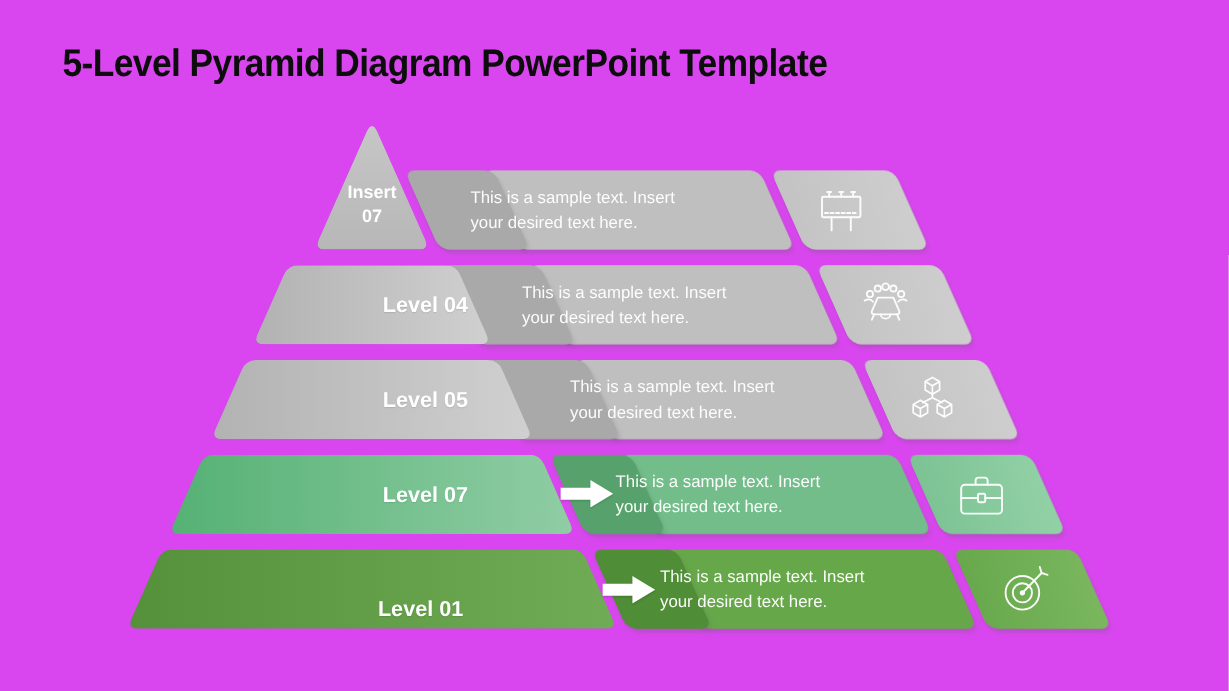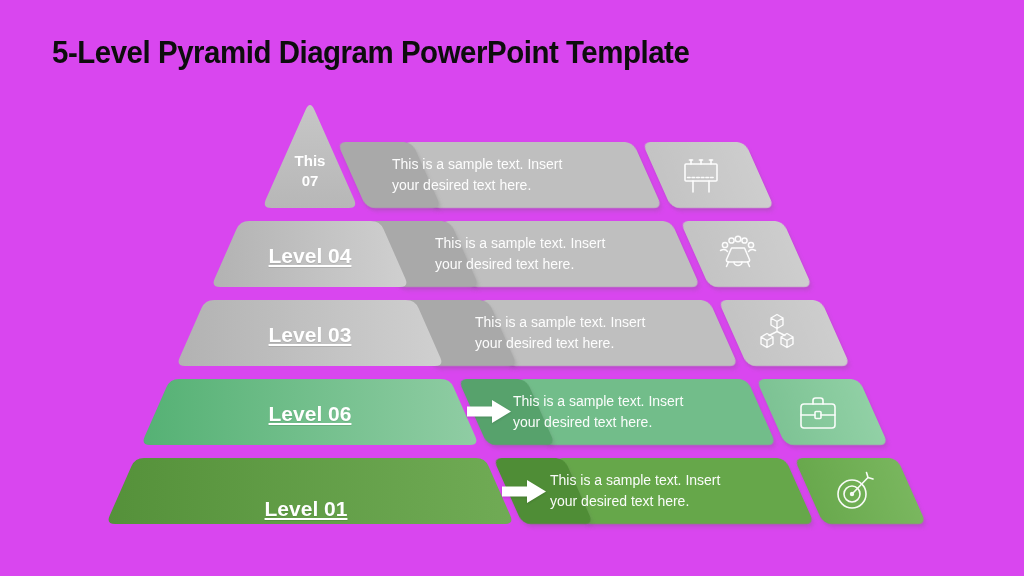--- a/index.html
+++ b/index.html
@@ -39,22 +39,22 @@
   .gl-dark { background:#57a26c; }
   .gl-band { background:#72bd8a; }
   .gl-icon { background:linear-gradient(100deg,#7cc293,#92d1a6); }
   
   .gd-trap { background:linear-gradient(90deg,#55913a,#70ab55); }
   .gd-dark { background:#4f8d36; }
   .gd-band { background:#66a74a; }
   .gd-icon { background:linear-gradient(100deg,#68a84c,#7ab75f); }
 
   .label {
-    position:absolute; width:160px; text-align:center; color:#ffffff;
-    font-size:21px; font-weight:700; text-shadow:0 1px 1px rgba(0,0,0,0.10);text-decoration:underline;
+    position:absolute; width:160px; text-align:right; color:#ffffff;
+    font-size:18px; font-weight:700; text-shadow:0 1px 1px rgba(0,0,0,0.10);
   }
   .label5 {
     position:absolute; left:270px; top:151px; width:80px; text-align:center;
     color:#ffffff; font-size:15px; font-weight:700; line-height:1.3;
   }
   .sample {
     position:absolute; width:260px; text-align:left; color:#ffffff;
     font-size:14px; font-weight:400; line-height:1.5; opacity:0.97;
   }
   .icon { position:absolute; }
@@ -69,21 +69,21 @@
   <h1 class="title">5-Level Pyramid Diagram PowerPoint Template</h1>
 
   <div>
 
     <div>
       <div class="seg g-band" style="left:402px; top:142px; width:231px;"></div>
       <div class="seg g-dark" style="left:337px; top:142px; width:75px;"></div>
       <div class="seg g-icon" style="left:642px; top:142px; width:103px;"></div>
       <div class="trap g-tri path-l5" style="left:262px; top:100px; width:96px; height:108px;"></div>
       <div class="label5">
-        <div>This</div>
+        <div>Insert</div>
         <div>07</div>
       </div>
       <div class="sample" style="left:392px; top:154px;">
         <div>This is a sample text. Insert</div>
         <div>your desired text here.</div>
       </div>
       <div class="icon" style="left:677px; top:151px;">
         <svg width="48" height="48" viewBox="0 0 48 48" fill="none" stroke="#ffffff" stroke-width="1.6" stroke-linecap="round" stroke-linejoin="round" opacity="0.95">
           <rect x="8" y="13" width="32" height="17" rx="1"></rect>
           <line x1="10.5" y1="26.5" x2="37.5" y2="26.5" stroke-dasharray="2.6 2"></line>
@@ -118,41 +118,41 @@
           <path d="M22 31 a4 3.5 0 0 0 8 0"></path>
         </svg>
       </div>
     </div>
 
     <div>
       <div class="seg g-band" style="left:478px; top:300px; width:231px;"></div>
       <div class="seg g-dark" style="left:402px; top:300px; width:86px;"></div>
       <div class="seg g-icon" style="left:718px; top:300px; width:103px;"></div>
       <div class="trap g-trap path-l3" style="left:176px; top:300px; width:268px; height:66px;"></div>
-      <div class="label" style="left:230px; top:323px;">Level 03</div>
+      <div class="label" style="left:230px; top:323px;">Level 05</div>
       <div class="sample" style="left:475px; top:312px;">
         <div>This is a sample text. Insert</div>
         <div>your desired text here.</div>
       </div>
       <div class="icon" style="left:754px; top:310px;">
         <svg width="46" height="46" viewBox="0 0 46 46" fill="none" stroke="#ffffff" stroke-width="1.4" stroke-linecap="round" stroke-linejoin="round" opacity="0.95">
           <path d="M23 4.5 l6 3.5 v7 l-6 3.5 l-6 -3.5 v-7 Z M17 8 l6 3.5 l6 -3.5 M23 11.5 v7"></path>
           <path d="M13 23.5 l6 3.5 v7 l-6 3.5 l-6 -3.5 v-7 Z M7 27 l6 3.5 l6 -3.5 M13 30.5 v7"></path>
           <path d="M33 23.5 l6 3.5 v7 l-6 3.5 l-6 -3.5 v-7 Z M27 27 l6 3.5 l6 -3.5 M33 30.5 v7"></path>
           <path d="M23 18.5 v3 M23 21.5 l-8 4 M23 21.5 l8 4"></path>
         </svg>
       </div>
     </div>
 
     <div>
       <div class="seg gl-band" style="left:516px; top:379px; width:231px;"></div>
       <div class="seg gl-dark" style="left:458px; top:379px; width:68px;"></div>
       <div class="seg gl-icon" style="left:756px; top:379px; width:103px;"></div>
       <div class="trap gl-trap path-l2" style="left:141px; top:379px; width:338px; height:66px;"></div>
-      <div class="label" style="left:230px; top:402px;">Level 06</div>
+      <div class="label" style="left:230px; top:402px;">Level 07</div>
       <div class="arrow" style="left:467px; top:400px;">
         <svg width="44" height="23" viewBox="0 0 44 23">
             <polygon points="0,6.5 25,6.5 25,0 44,11.5 25,23 25,16.5 0,16.5" fill="#ffffff"></polygon>
           </svg>
       </div>
       <div class="sample" style="left:513px; top:391px;">
         <div>This is a sample text. Insert</div>
         <div>your desired text here.</div>
       </div>
       <div class="icon" style="left:795px; top:390px;">

